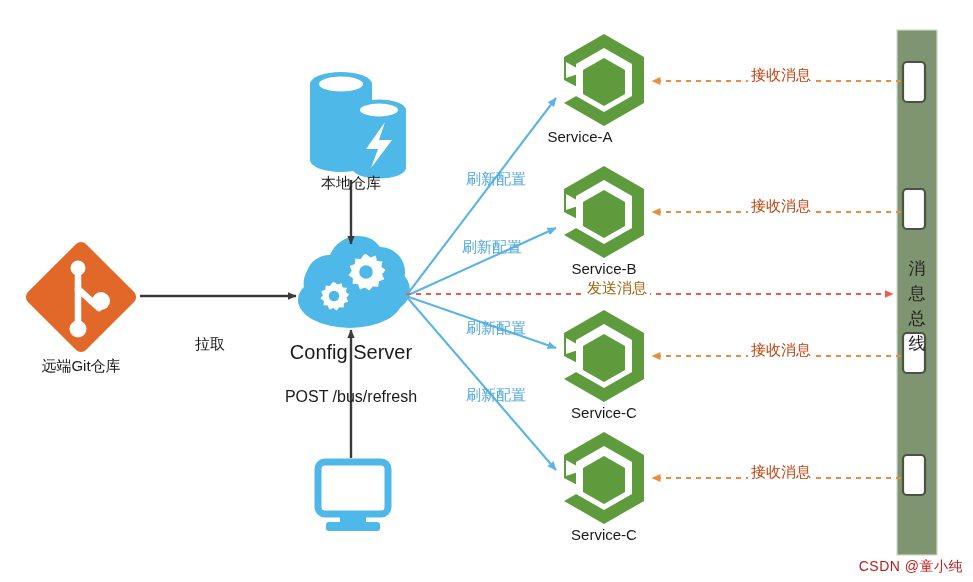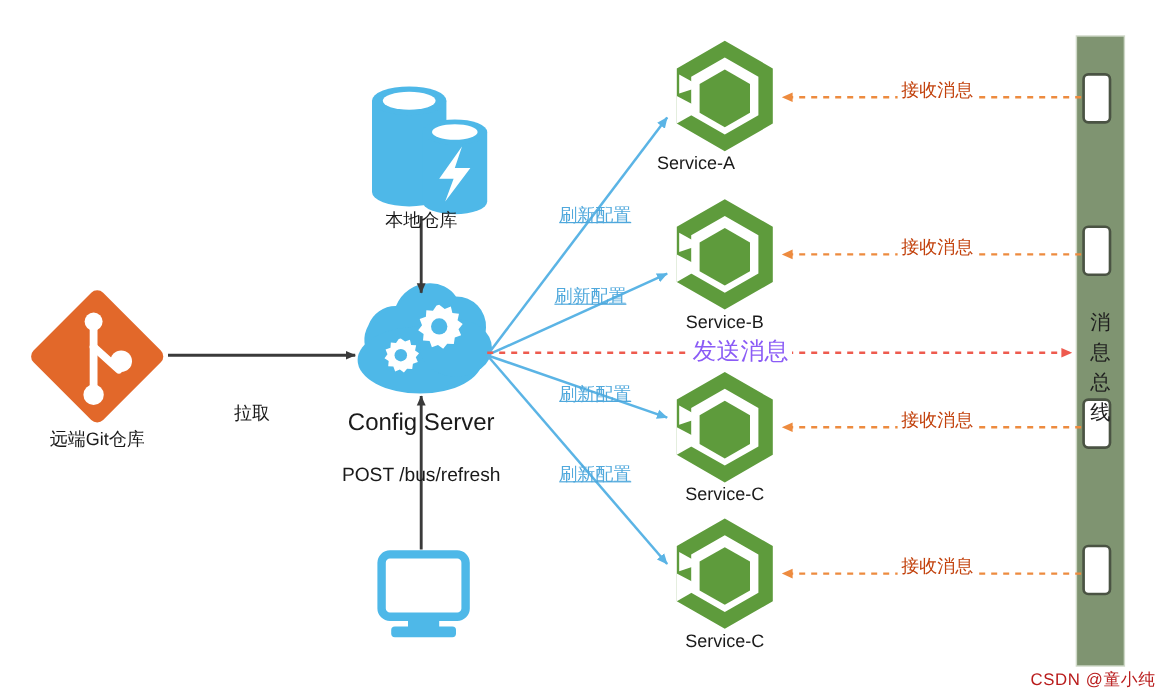--- a/index.html
+++ b/index.html
@@ -9,23 +9,23 @@
   }
   #canvas{position:absolute;left:0;top:0;width:973px;height:582px;}
   .lbl{position:absolute;white-space:nowrap;}
   .node-label{
     color:#1a1a1a;font-size:15px;text-align:center;
     transform:translateX(-50%);letter-spacing:0px;
   }
   .node-label-cn{
     color:#1a1a1a;font-size:15px;transform:translateX(-50%);
   }
-  .edge-label-blue{color:#4FA8DC;font-size:15px;transform:translateX(-50%);text-decoration:underline;}
+  .edge-label-blue{color:#4FA8DC;font-size:15px;transform:translateX(-50%);}
   .edge-label-orange{color:#c2410c;font-size:15px;transform:translateX(-50%);background:#fff;padding:0 3px;}
-  .edge-label-red{color:#8b5cf6;font-size:20px;transform:translateX(-50%);background:#fff;padding:0 3px;text-align:right;}
+  .edge-label-red{color:#a16207;font-size:15px;transform:translateX(-50%);background:#fff;padding:0 3px;text-align:right;}
   .edge-label-dark{color:#1a1a1a;font-size:15px;transform:translateX(-50%);margin-top:32px;}
   .bus-text{
     position:absolute;color:#1f1f1f;font-size:17px;line-height:25px;
     text-align:center;width:40px;left:897px;
   }
   .watermark{
     position:absolute;right:10px;bottom:6px;color:#b91c1c;font-size:14px;
     letter-spacing:0.5px;
   }
 </style>

